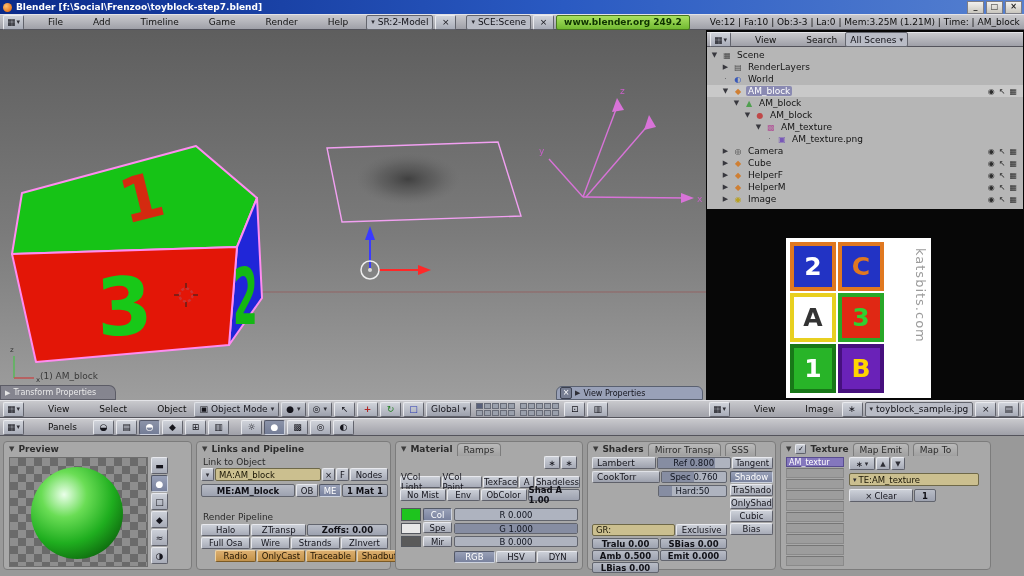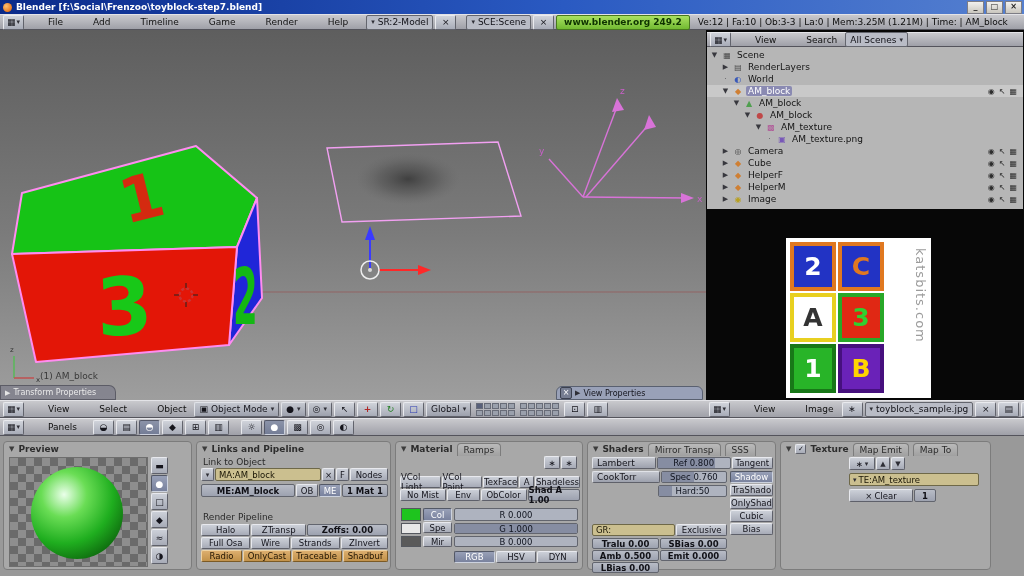--- a/index.html
+++ b/index.html
@@ -10,21 +10,21 @@
   .tb-btns{margin-left:auto;display:flex;gap:2px;padding-right:2px;}
   .tbb{width:15px;height:11px;background:linear-gradient(#f2f1ee,#c9c6be);border:1px solid #7d7d85;color:#222;font-size:8px;line-height:9px;text-align:center;font-weight:bold;}
   
   .hdr{background:linear-gradient(#c9c9cd,#9fa0a8);border-top:1px solid #e3e3e7;border-bottom:1px solid #54545c;display:flex;align-items:center;font-size:9px;color:#101010;gap:2px;padding:0 3px;box-sizing:border-box;}
   #menubar{position:absolute;left:0;top:14px;width:1024px;height:16px;}
   .menu{padding:0 6px;margin-left:16px;}
   .hbtn{display:inline-flex;align-items:center;justify-content:center;gap:1px;background:linear-gradient(#d0d3da,#a8acb8);border:1px solid;border-color:#e9eaee #61636c #61636c #e9eaee;border-radius:2px;height:13px;min-width:15px;font-size:9px;padding:0 2px;color:#15151c;}
   .hbtn.on{background:linear-gradient(#8b93a9,#747d96);color:#fff;border-color:#545868 #ccd1dd #ccd1dd #545868;}
   .idfield{display:inline-flex;align-items:center;height:13px;background:#b9bcc6;border:1px solid #64666e;border-radius:2px;font-size:9px;padding:0 4px;gap:3px;color:#101016;}
   #version-btn{background:linear-gradient(#a9e161,#72ba32);border:1px solid #47781e;border-radius:2px;font-size:9px;padding:0 7px;height:13px;display:inline-flex;align-items:center;color:#0e3300;font-weight:bold;}
-  #stats{font-size:9px;color:#0c0c0c;margin-left:6px;white-space:nowrap;}
+  #stats{font-size:9px;color:#0c0c0c;margin-left:18px;white-space:nowrap;}
   .dd{display:inline-flex;align-items:center;gap:3px;background:linear-gradient(#c4c7cf,#9da1ad);border:1px solid;border-color:#e0e2e7 #5f616a #5f616a #e0e2e7;border-radius:2px;height:13px;font-size:9px;padding:0 4px;color:#15151c;}
   .tiny{font-size:7px;color:#2e2e36;}
   
   .layer-grid{display:inline-flex;gap:5px;margin:0 3px;}
   .lblock{display:grid;grid-template-columns:repeat(5,7px);grid-auto-rows:6px;gap:1px;}
   .lcell{background:#9aa0ac;border:1px solid #686c78;box-sizing:border-box;}
   .lcell.on{background:#59607a;}
   
   #viewport{position:absolute;left:0;top:30px;width:706px;height:370px;background:linear-gradient(#5e5e5e,#7b7b7b 55%,#9e9e9e);overflow:hidden;}
   #vp-header{position:absolute;left:0;top:400px;width:706px;height:18px;}
@@ -523,21 +523,21 @@
         <span class="btn" style="flex:0.9">Halo</span>
         <span class="btn" style="flex:1">ZTransp</span>
         <span class="num" style="flex:1.5">Zoffs: 0.00</span>
       </div>
       <div class="r" style="left:4px;top:95px;width:187px;height:12px">
         <span class="btn" style="flex:1.05">Full Osa</span>
         <span class="btn" style="flex:0.8">Wire</span>
         <span class="btn" style="flex:1.05">Strands</span>
         <span class="btn" style="flex:1">ZInvert</span>
       </div>
-      <div class="r" style="left:4px;top:108px;width:187px;height:12px">
+      <div class="r" style="left:18px;top:108px;width:187px;height:12px">
         <span class="btn tan" style="flex:0.9">Radio</span>
         <span class="btn tan" style="flex:1.05">OnlyCast</span>
         <span class="btn tan" style="flex:1.1">Traceable</span>
         <span class="btn tan" style="flex:1">Shadbuf</span>
       </div>
     </div>
 
     <div class="panel" style="left:395px;width:188px">
       <div class="ph">
           <span class="parrow">▼</span>
@@ -669,20 +669,32 @@
     <div class="panel" style="left:780px;width:211px">
       <div class="ph">
         <span class="parrow">▼</span>
         <span class="btn" style="width:11px;height:10px;font-size:7px">
             <span>✓</span>
           </span>
         <span>Texture</span>
         <span class="ptab">Map Emit</span>
         <span class="ptab">Map To</span>
       </div>
+      <div class="tch">
+        <div class="slot on">AM_textur</div>
+        <div class="slot"></div>
+        <div class="slot"></div>
+        <div class="slot"></div>
+        <div class="slot"></div>
+        <div class="slot"></div>
+        <div class="slot"></div>
+        <div class="slot"></div>
+        <div class="slot"></div>
+        <div class="slot"></div>
+      </div>
       <div class="r" style="left:68px;top:15px;height:13px">
         <span class="btn" style="width:26px">
             <span>∗</span>
             <span class="tiny">▾</span>
           </span>
         <span class="btn" style="width:14px">
             <span class="tiny">▲</span>
           </span>
         <span class="btn" style="width:14px">
             <span class="tiny">▼</span>

